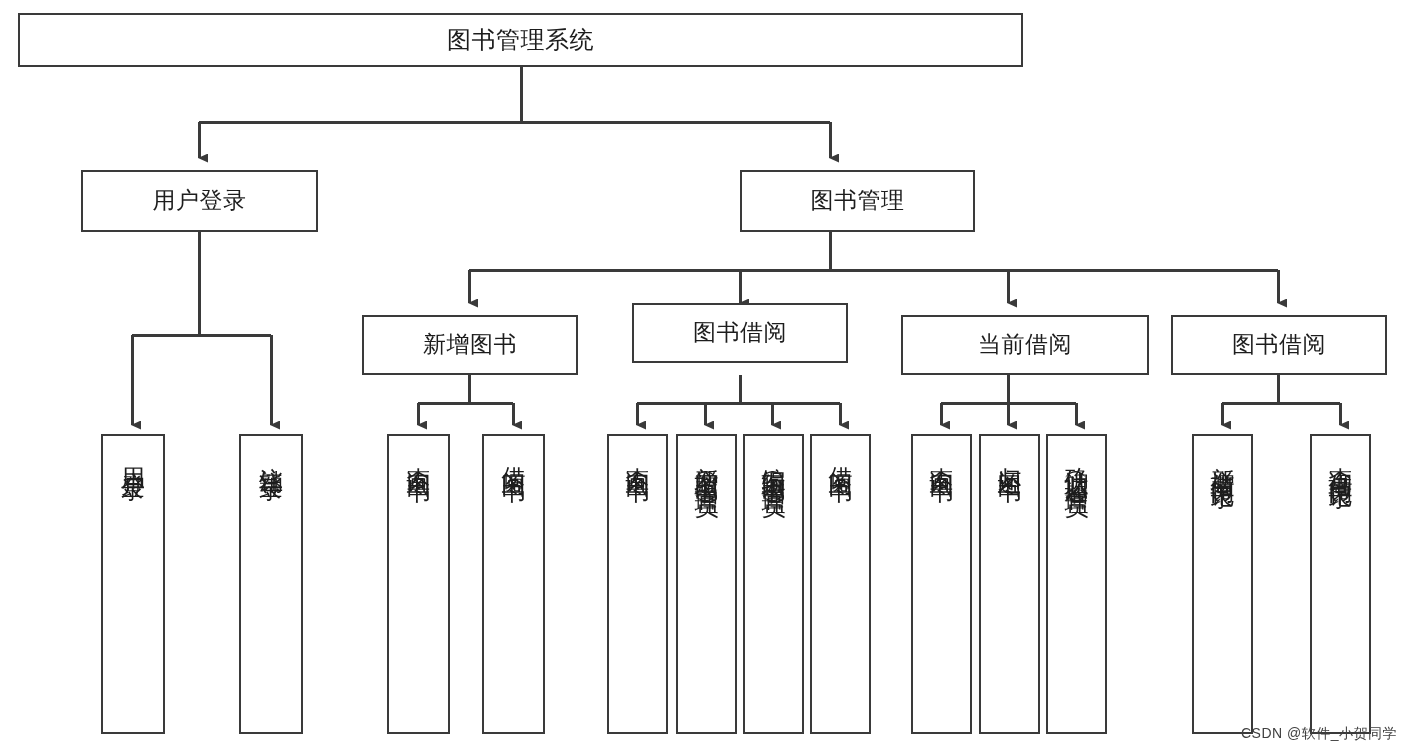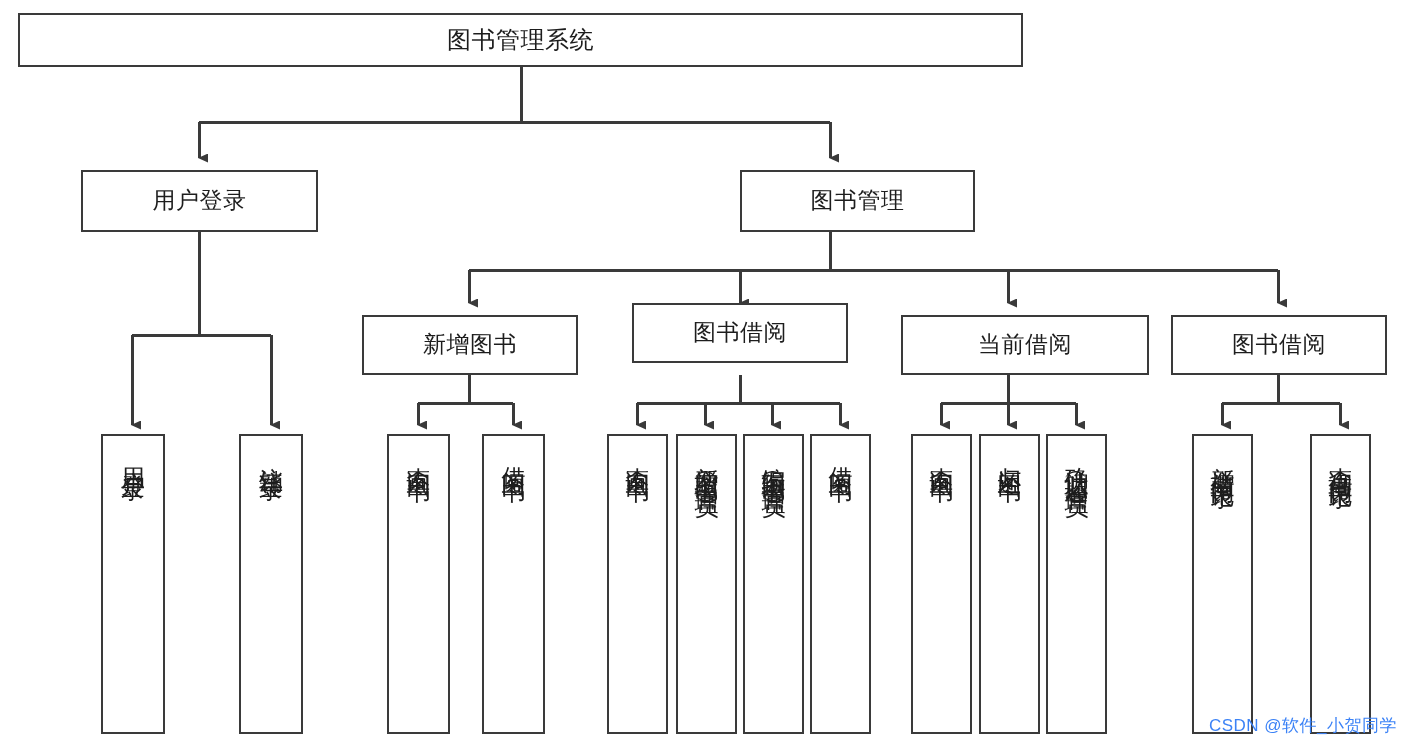--- a/index.html
+++ b/index.html
@@ -60,23 +60,23 @@
     text-orientation: upright;
     -webkit-writing-mode: vertical-rl;
     font-size: 24px;
     letter-spacing: 4px;
     line-height: 1;
     text-align: left;
   }
   #watermark {
     position: absolute;
     right: 8px;
-    bottom: 10px;
-    font-size: 17px;
-    color: #3b82f6;
+    bottom: 4px;
+    font-size: 14px;
+    color: #404040;
     letter-spacing: 0.5px;
     white-space: nowrap;
     user-select: none;
   }
 </style>
 </head>
 <body>
 
 <div id="diagram-root">
 

